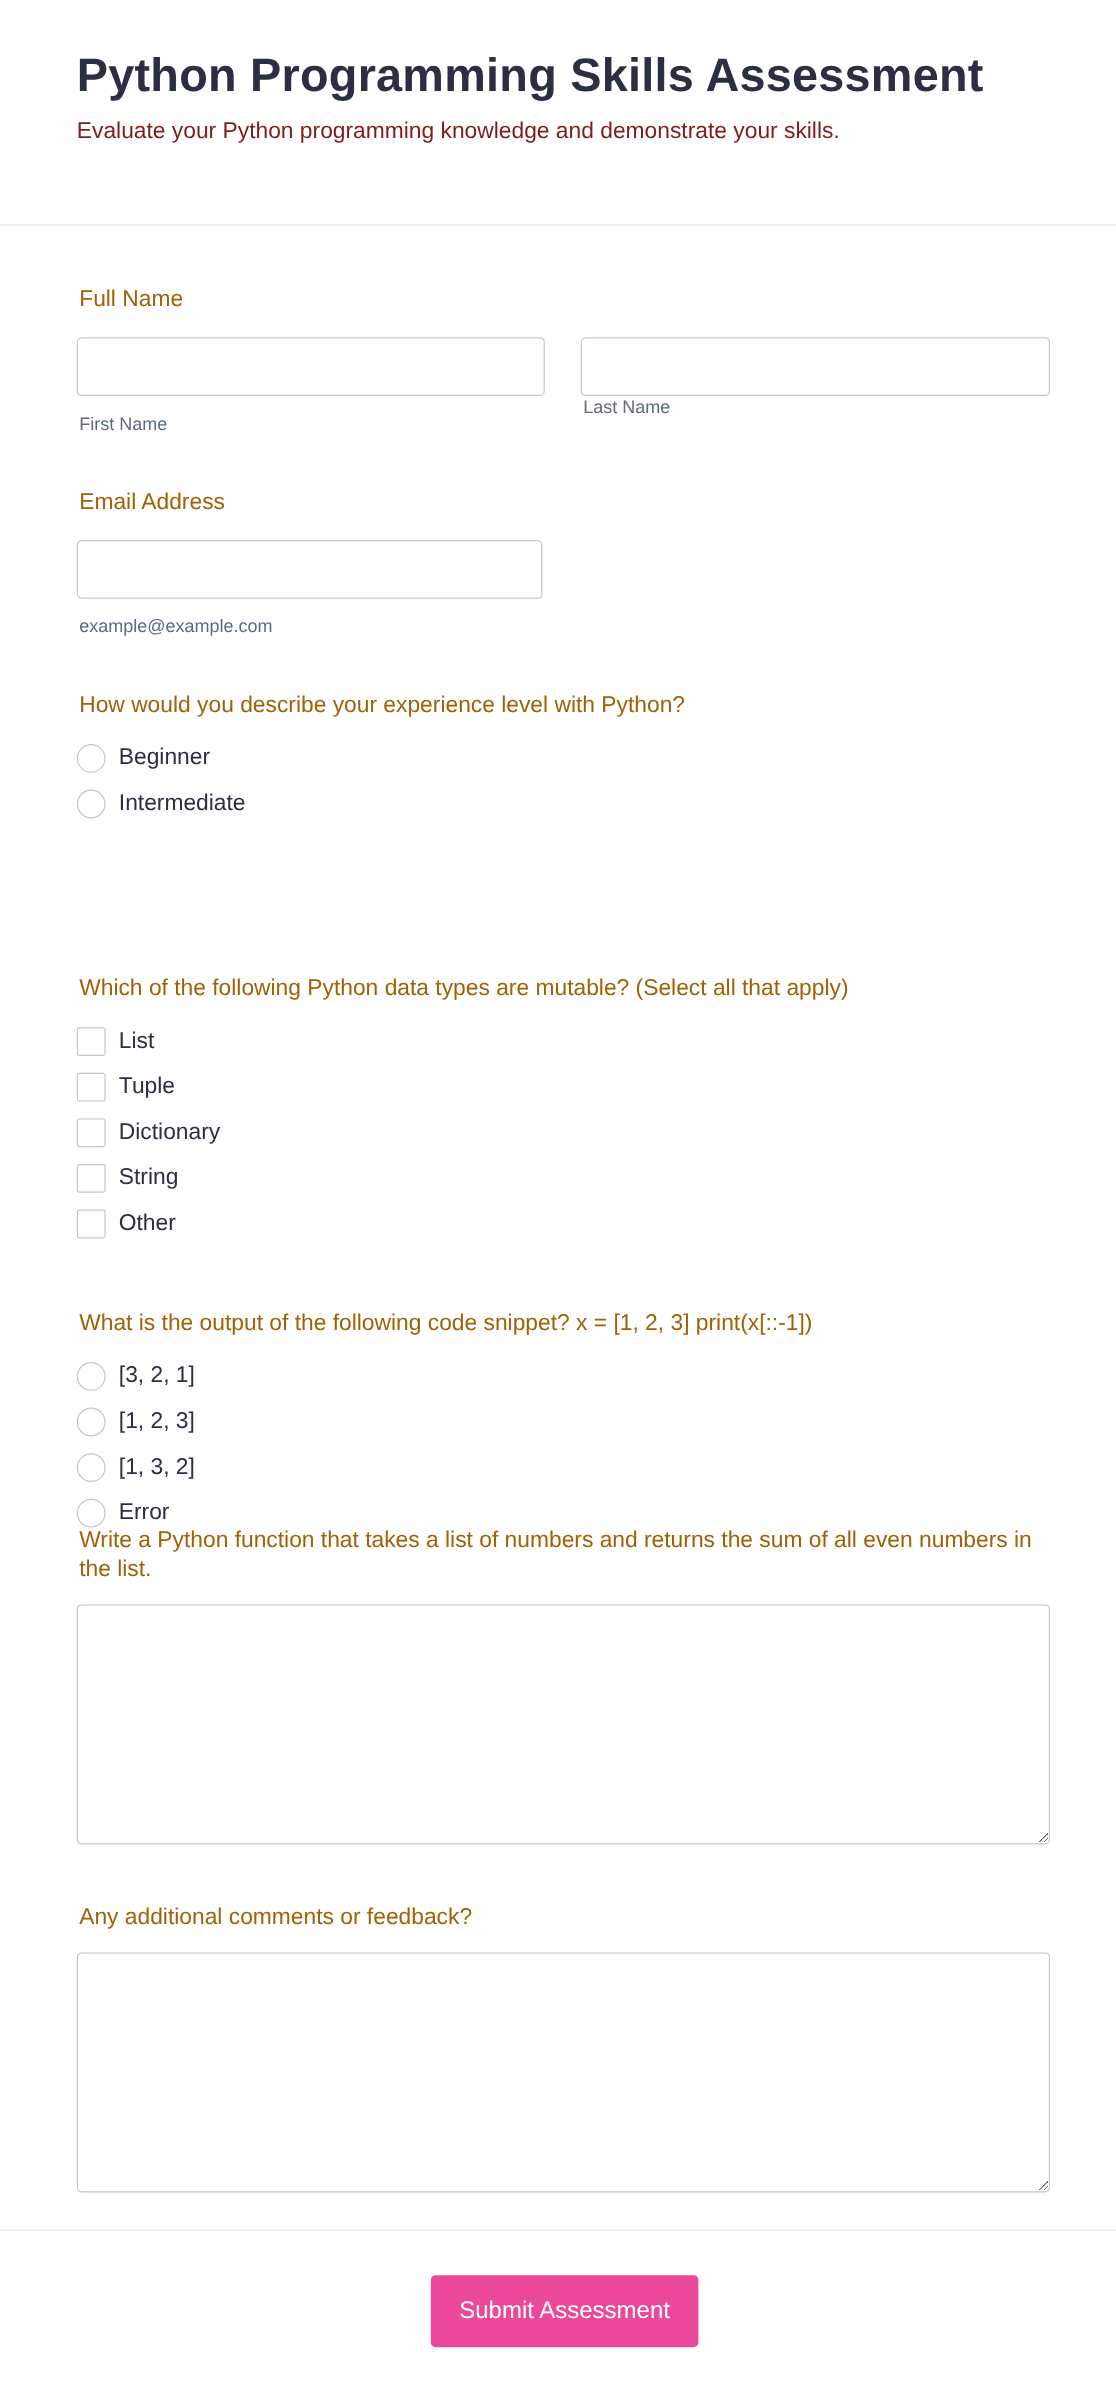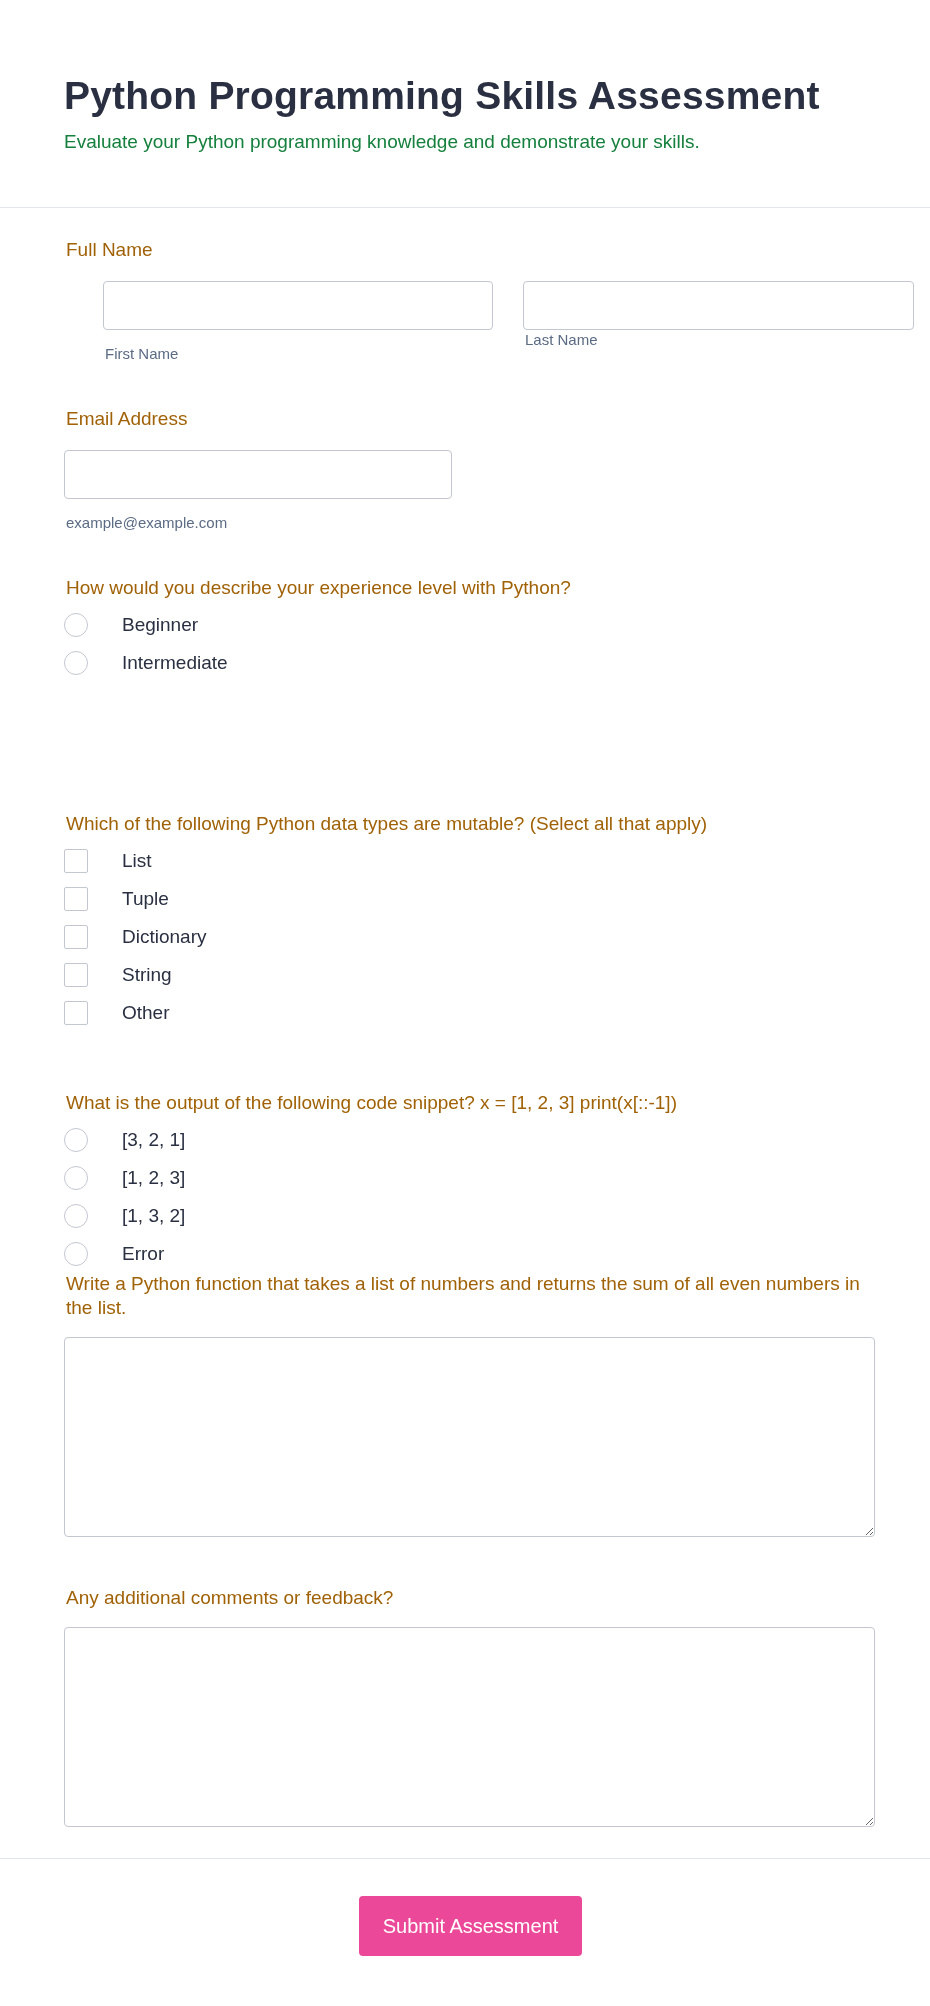--- a/index.html
+++ b/index.html
@@ -7,33 +7,32 @@
     body {
       font-family: "Liberation Sans", "DejaVu Sans", sans-serif;
       color: #2d3748;
       width: 930px;
       min-height: 2006px;
       position: relative;
     }
     .header {
       height: 188px;
       border-bottom: 1px solid #e2e5ea;
-      padding: 52px 64px 0 64px;
-      margin-top: 20px;
+      padding: 40px 64px 0 64px;
     }
     .header h1 {
       font-size: 39px;
       font-weight: 700;
       color: #2a3042;
       letter-spacing: 0.2px;
       line-height: 48px;
     }
     .header .subtitle {
       font-size: 19px;
-      color: #15803d;
+      color: #7f1d1d;
       margin-top: 10px;
       line-height: 24px;
     }
     .field { position: absolute; left: 64px; right: 64px; }
     .field-label {
       font-size: 19px;
       color: #a16207;
       line-height: 24px;
       padding-left: 2px;
     }
@@ -49,23 +48,22 @@
       outline: none;
     }
     .sublabel {
       font-size: 15px;
       color: #5b6b84;
       line-height: 20px;
       padding-left: 2px;
     }
     .option-row {
       display: flex;
-      align-items: center;
+      align-items: flex-end;
       height: 38px;
-      gap: 23px;
     }
     .radio {
       width: 24px; height: 24px;
       border: 1px solid #c3c7d0;
       border-radius: 50%;
       background: #fff;
       flex: 0 0 auto;
       cursor: pointer;
     }
     .checkbox {
@@ -120,21 +118,21 @@
 <body>
 
 <div class="header">
   <h1>Python Programming Skills Assessment</h1>
   <div class="subtitle">Evaluate your Python programming knowledge and demonstrate your skills.</div>
 </div>
 
 <div class="field" style="top:238px;">
   <div class="field-label">Full Name</div>
   <div style="display:flex; gap:30px; margin-top:19px;">
-    <div style="width:390px;margin-left:39px;">
+    <div style="width:390px;">
       <input class="text-input" style="width: 390px;" type="text" value="">
       <div class="sublabel" style="margin-top:14px;">First Name</div>
     </div>
     <div style="width:391px;">
       <input class="text-input" style="width: 391px;" type="text" value="">
       <div class="sublabel" style="">Last Name</div>
     </div>
   </div>
 </div>
 

